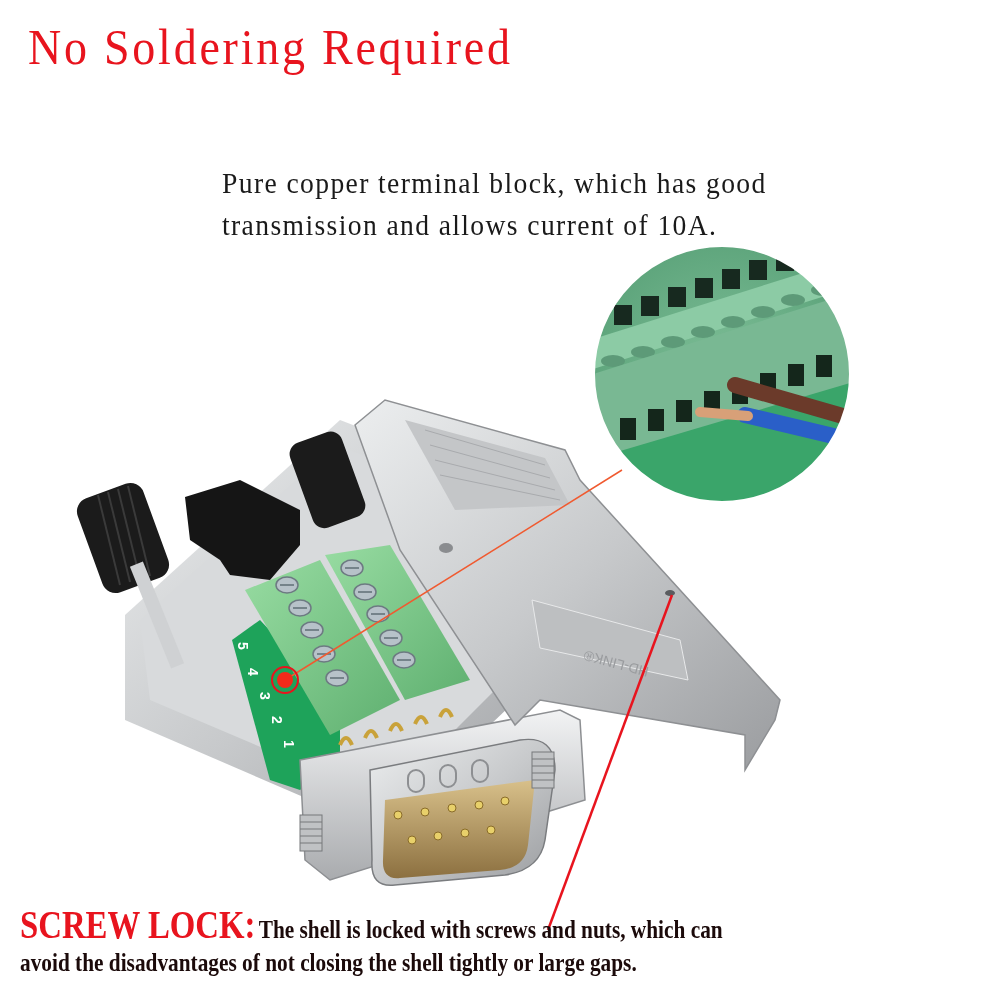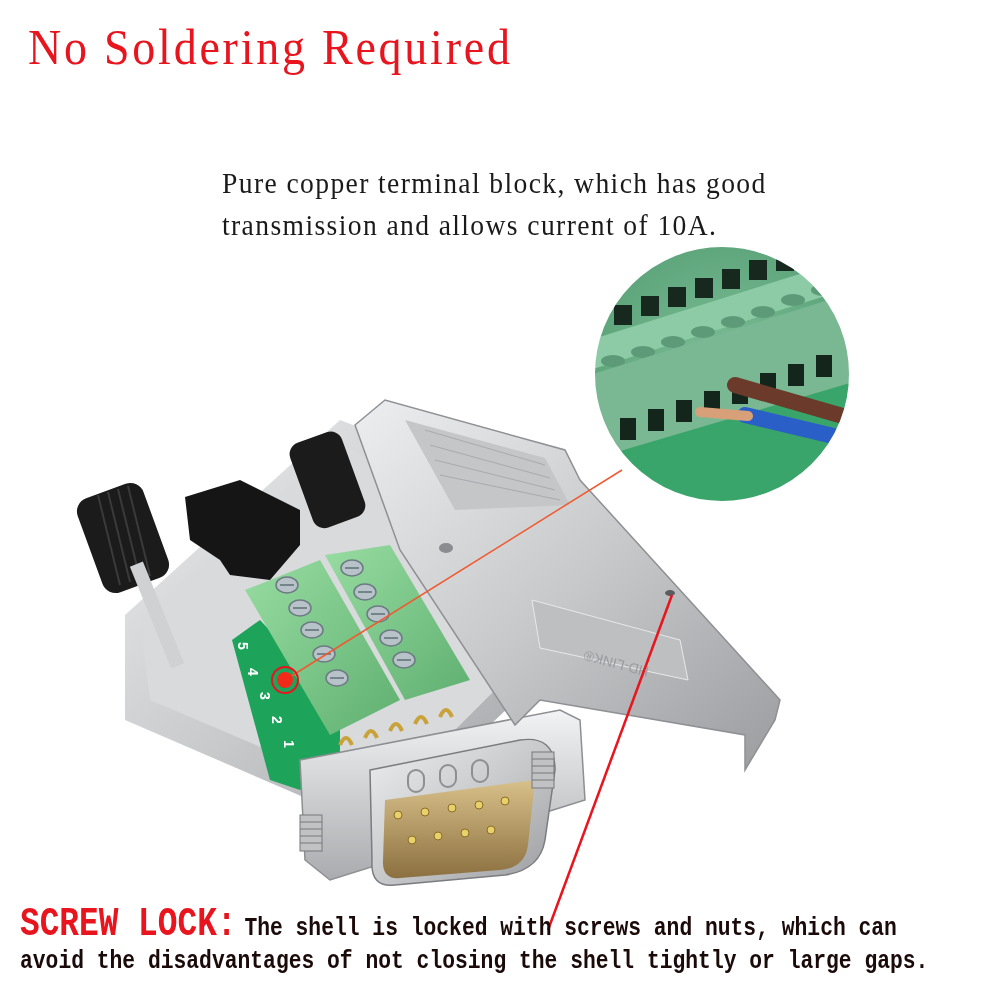--- a/index.html
+++ b/index.html
@@ -13,21 +13,21 @@
   .desc {
     position:absolute; left:222px; top:162px;
     font-family:"Liberation Serif", serif; font-size:30px; color:#1a1a1a;
     line-height:42px; letter-spacing:1.5px; white-space:nowrap;
     transform:scaleX(0.92); transform-origin:left top;
   }
   .desc div { display:block; }
   .illus { position:absolute; left:0; top:0; width:1001px; height:1001px; }
   .bottom {
     position:absolute; left:20px; top:908px; width:970px;
-    font-family:Liberation Mono, monospace; font-weight:bold;
+    font-family:Liberation Serif, serif; font-weight:bold;
     line-height:34px; color:#1b0a0a;
   }
   .bottom .line1 { white-space:nowrap; transform:scaleX(0.82); transform-origin:left top; }
   .bottom .line2 { white-space:nowrap; font-size:26px; transform:scaleX(0.82); transform-origin:left top; margin-top:-4px; }
   .bottom .label { font-size:40px; color:#e8141e; letter-spacing:0; }
   .bottom .body1 { font-size:26px; }
 </style>
 </head>
 <body>
 

